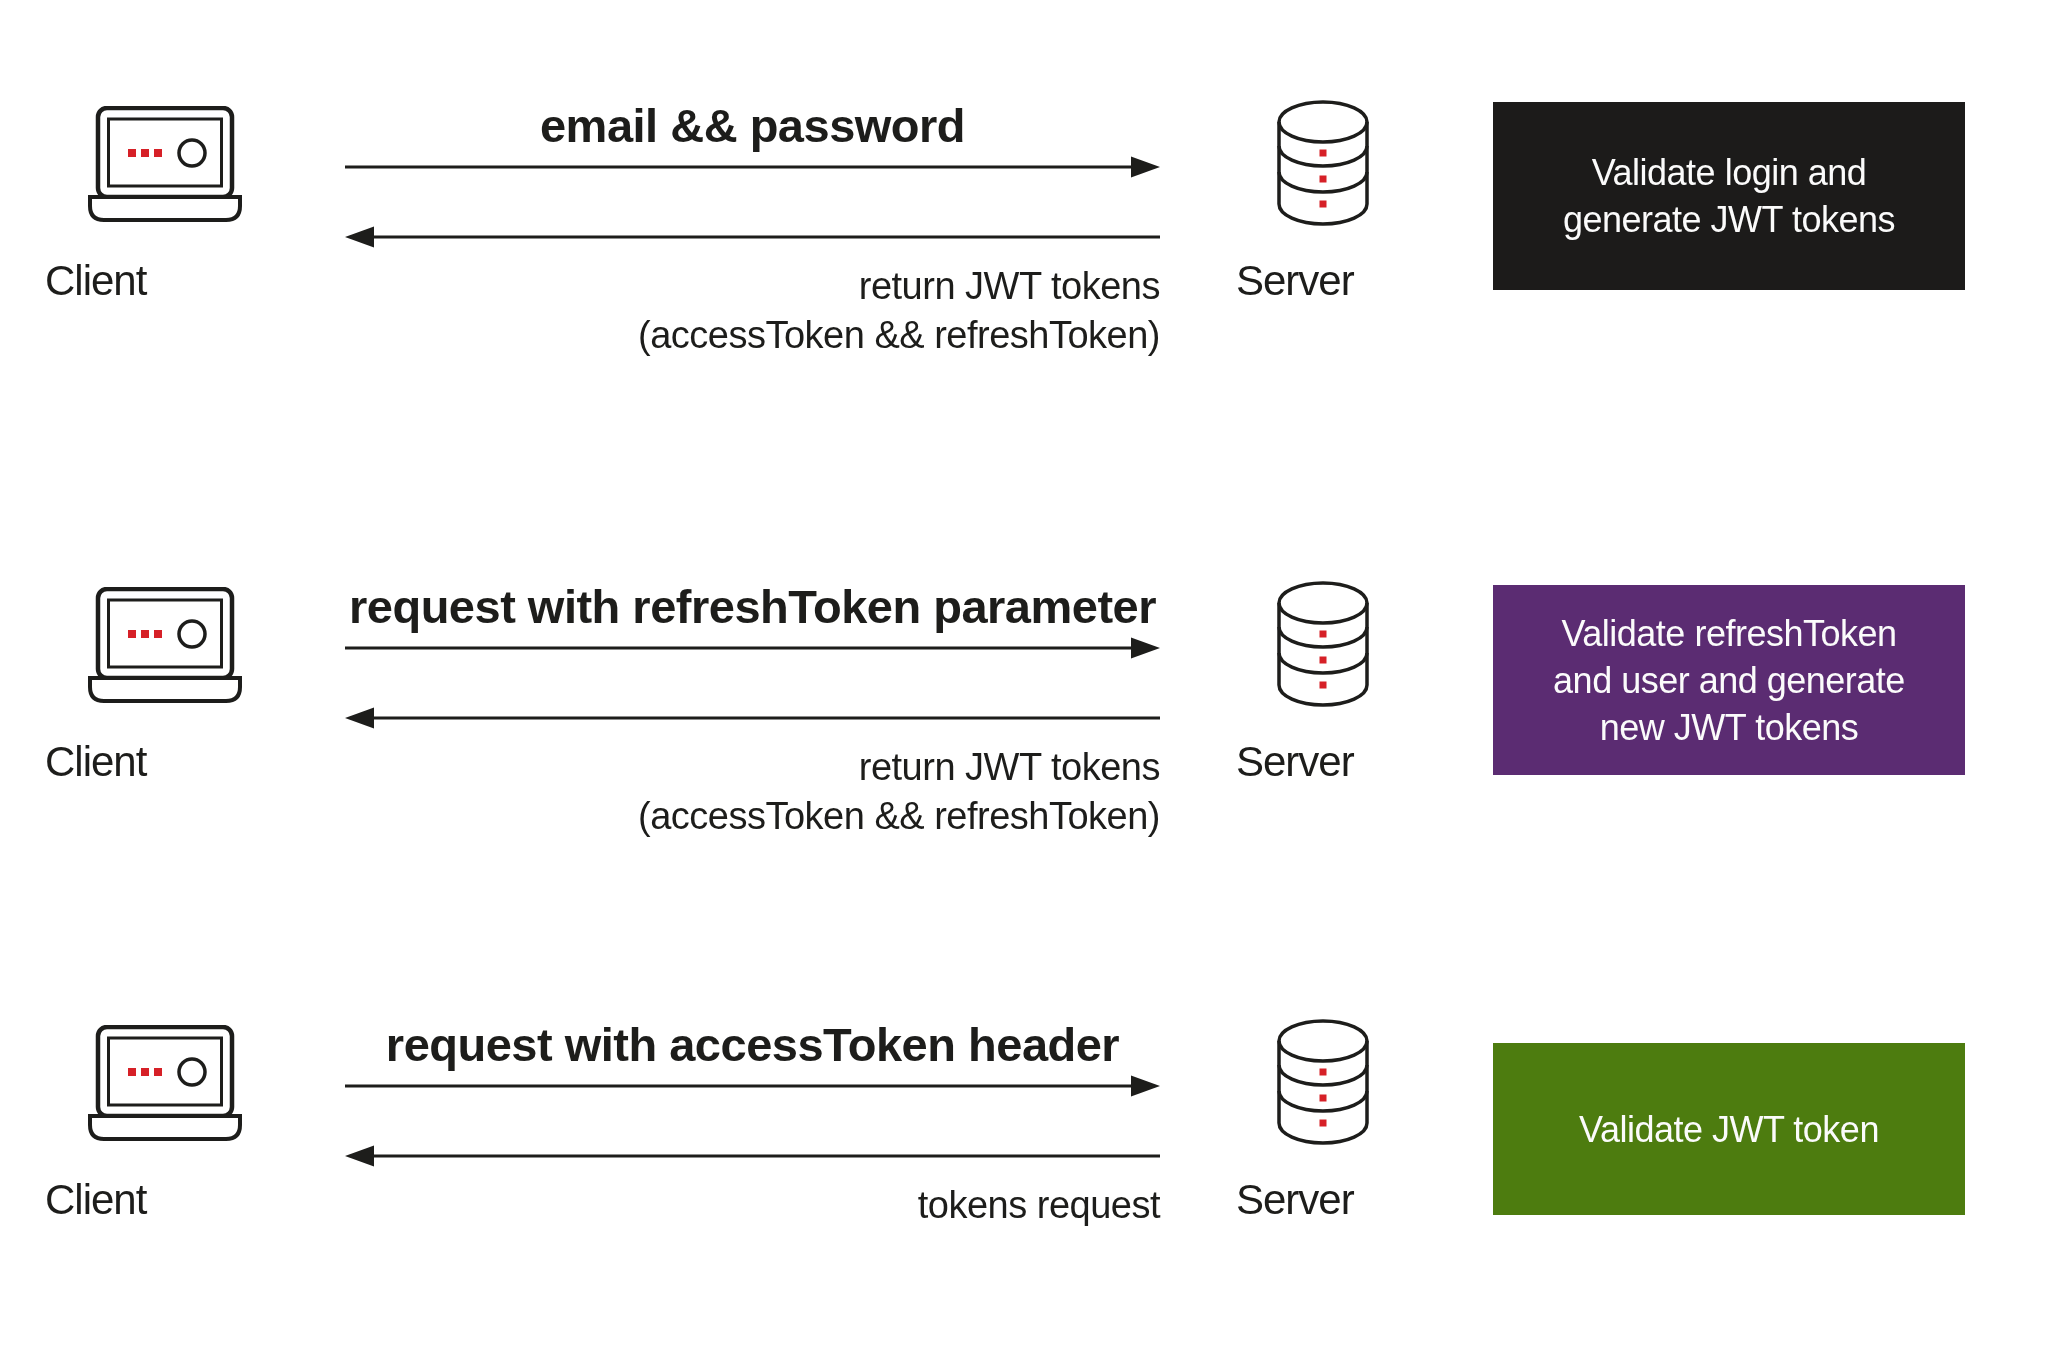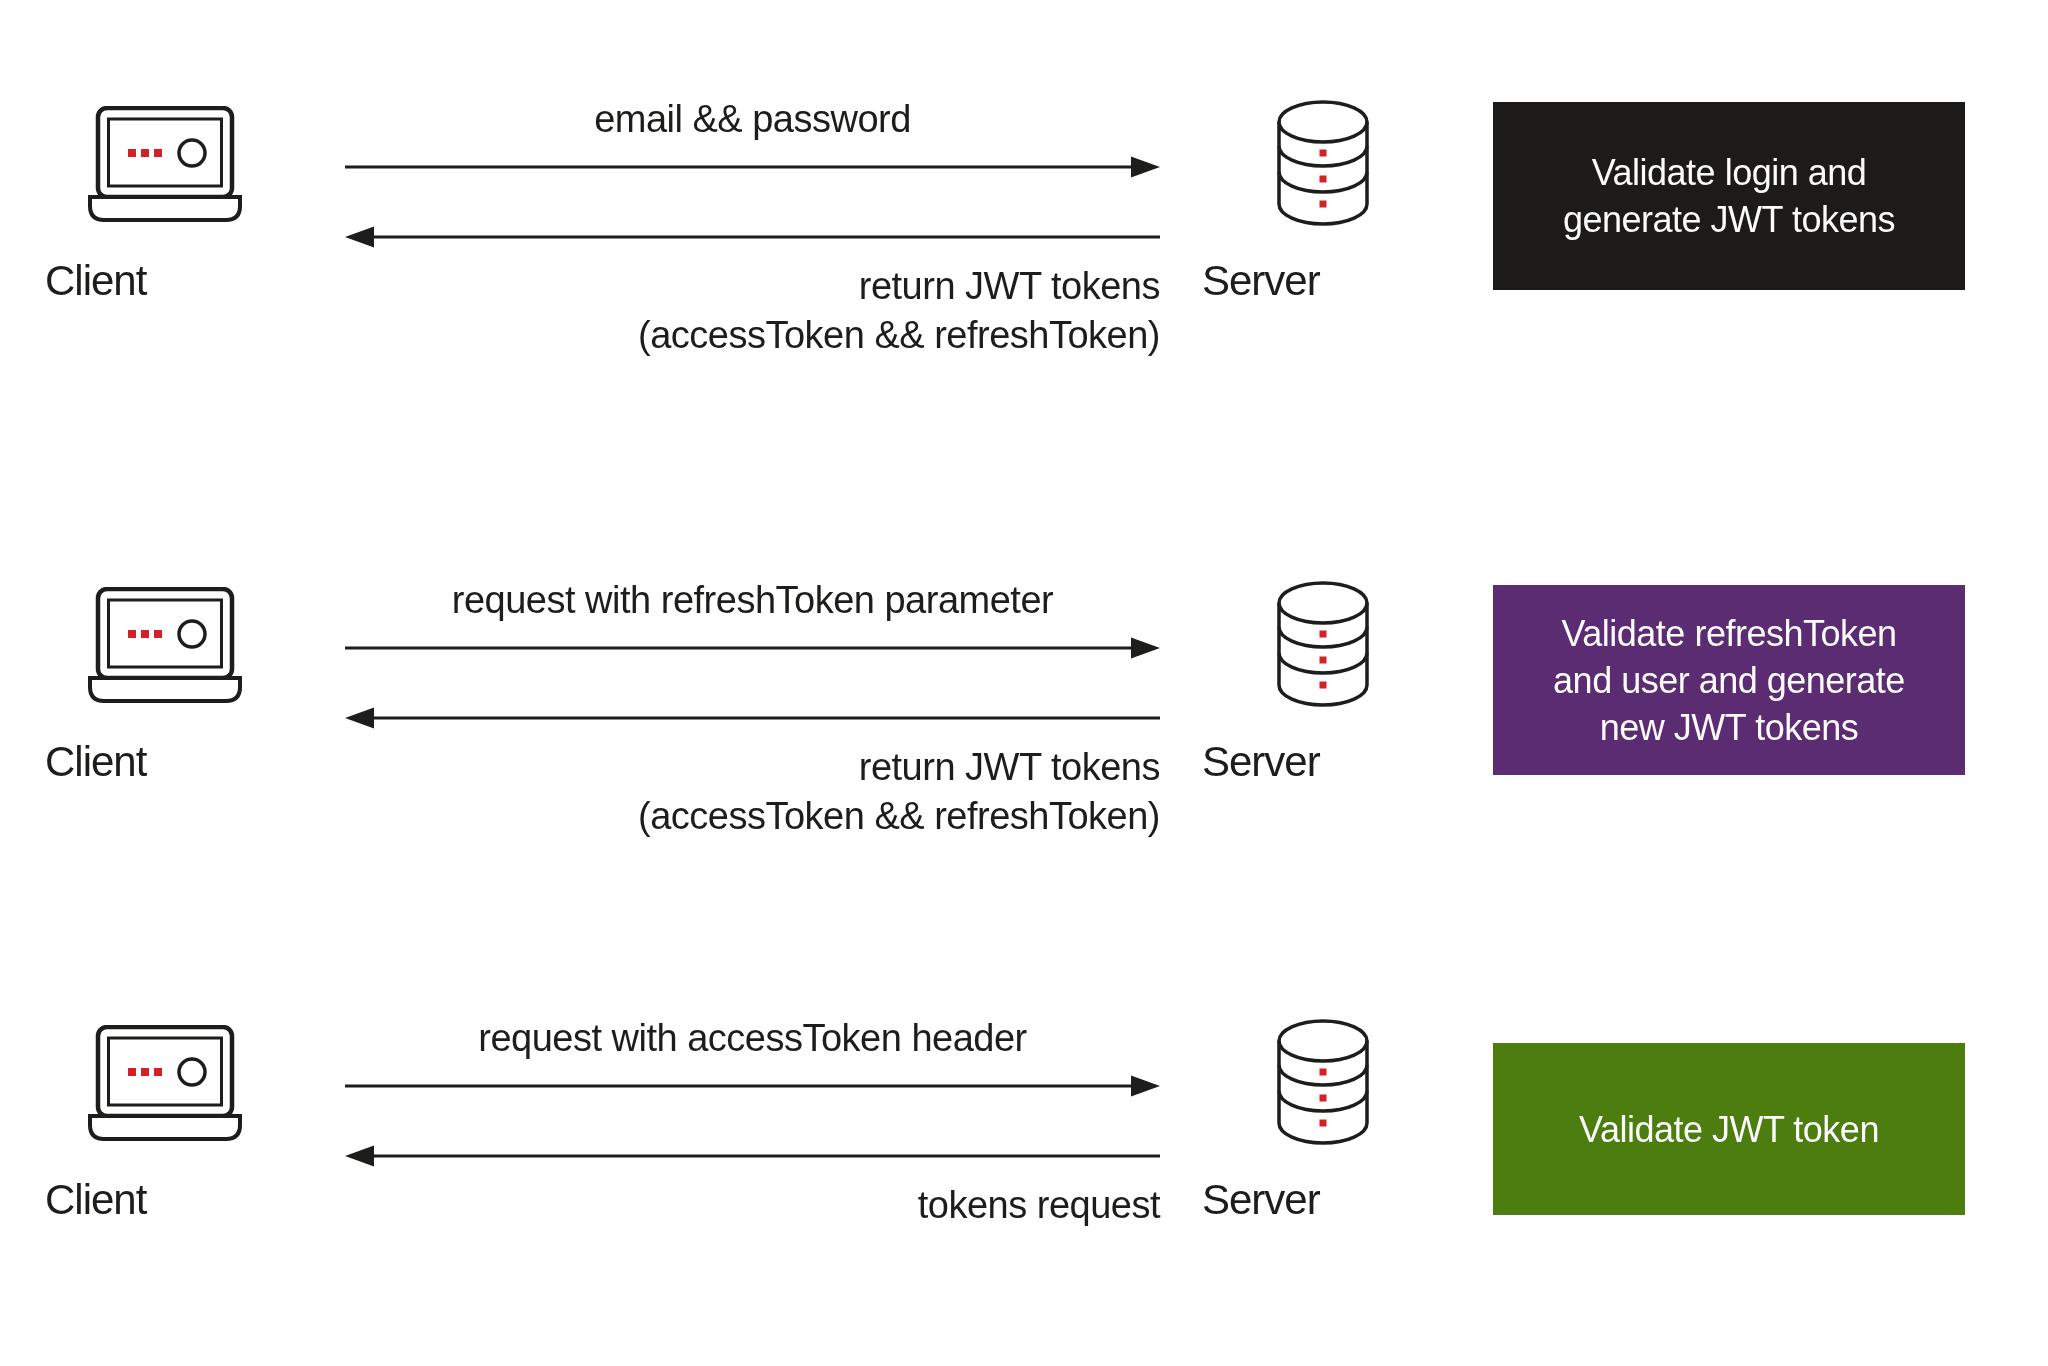--- a/index.html
+++ b/index.html
@@ -19,24 +19,24 @@
   .row-3 { top: 919px; }
 
   .laptop-svg   { position: absolute; left: 87px;  top: 106px; }
   .server-svg   { position: absolute; left: 1277px; top: 100px; }
 
   .entity-label {
     position: absolute; width: 240px; 
     font-size: 42px; line-height: 1.1; letter-spacing: -1px; color: #1d1d1b;
   }
   .client-label { left: 45px;   top: 258px; }
-  .server-label { left: 1202px; top: 258px; }
+  .server-label { left: 1236px; top: 258px; }
 
   .msg { position: absolute; left: 345px; width: 815px; text-align: center; letter-spacing: -0.5px; }
-  .request-label  { top: 98px;  font-size: 38px; }
+  .request-label  { top: 98px;  font-size: 47px; font-weight: bold; }
   .response-label { top: 262px; font-size: 38px; line-height: 49px; text-align: right; }
 
   .arrow { position: absolute; left: 345px; }
   .arrow-fwd  { top: 155px; }
   .arrow-back { top: 225px; }
 
   .note {
     position: absolute; left: 1493px; top: 102px; width: 472px; height: 188px;
     display: flex; align-items: center; justify-content: center;
     box-sizing: border-box; padding: 0 40px;

